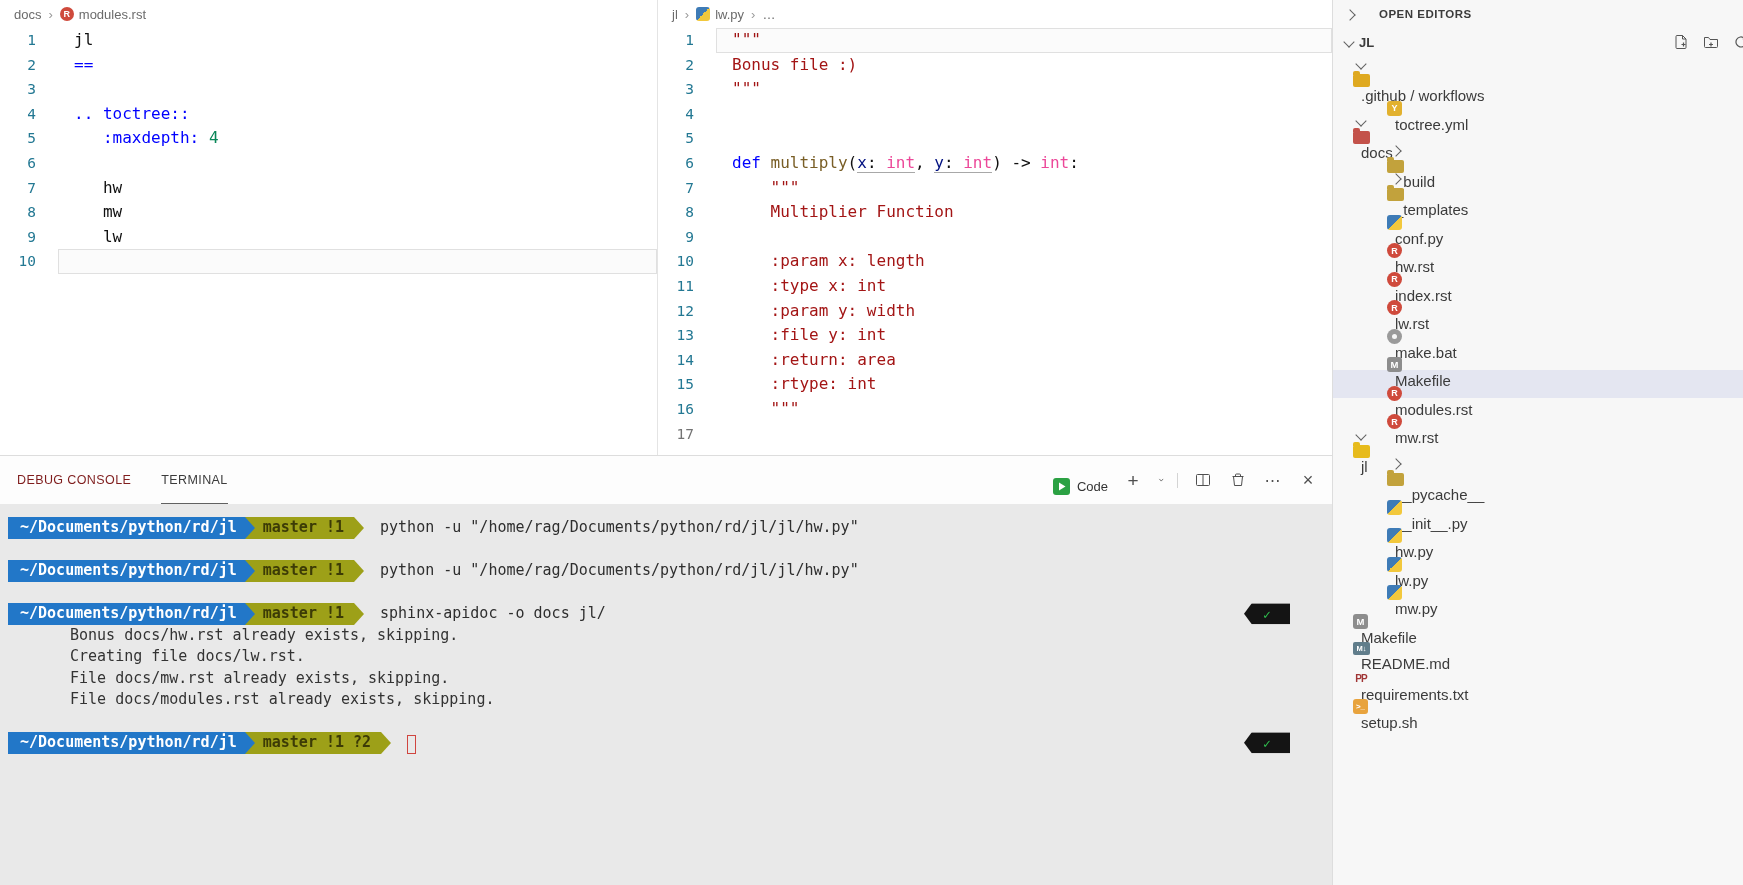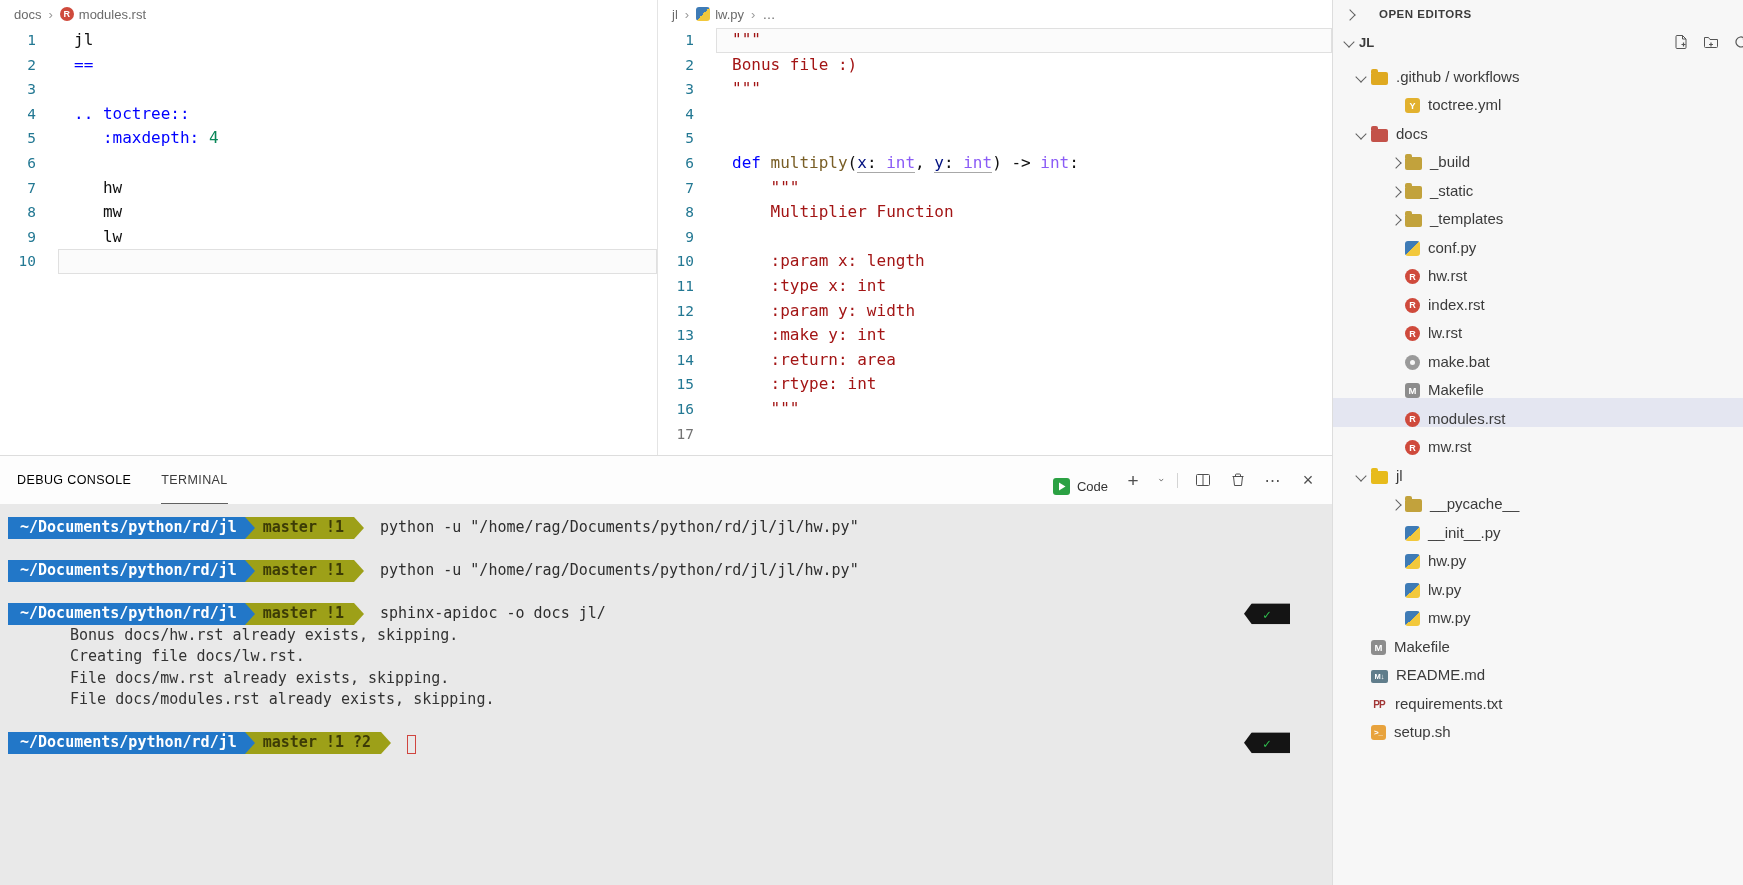--- a/index.html
+++ b/index.html
@@ -23,29 +23,29 @@
     font-size:14.5px; }
   .ln.dim { color:#737373; }
   .code-text { white-space:pre; padding-left:22px; color:#111; }
   .code-row.active::after { content:''; position:absolute; left:58px; right:0; top:0;
     bottom:0; border:1px solid #e0e0e0; background:rgba(0,0,0,0.015); pointer-events:none; }
   .tok.kw    { color:#0000ff; }
   .tok.str   { color:#a31515; }
   .tok.num   { color:#098658; }
   .tok.func  { color:#795e26; }
   .tok.param { color:#001080; }
-  .tok.type  { color:#8b5cf6; }
+  .tok.type  { color:#ec4899; }
   .tok.u     { border-bottom:1px solid #a8a8a8; }
 
   
   .panel { flex:1; display:flex; flex-direction:column; border-top:1px solid #ddd; }
   .panel-bar { height:48px; background:#fdfdfd; display:flex; align-items:center;
     padding:0 14px 0 17px; }
   .panel-tabs { display:flex; gap:30px; flex:1; height:100%; }
-  .panel-tab { font-size:12.5px; letter-spacing:.4px; color:#000000; display:flex;
+  .panel-tab { font-size:12.5px; letter-spacing:.4px; color:#7f1d1d; display:flex;
     align-items:center; height:100%; border-bottom:1.5px solid transparent; cursor:pointer; }
   .panel-tab.active { color:#3b3b3b; border-bottom-color:#616161; }
   .panel-actions { display:flex; align-items:center; gap:15px; color:#4f4f4f; }
   .code-launcher { display:flex; align-items:center; gap:7px; font-size:13px;
     color:#333; cursor:pointer;margin-top:12px; }
   .pa-ic { display:inline-flex; align-items:center; justify-content:center;
     width:20px; height:20px; cursor:pointer; font-size:17px; color:#4f4f4f; }
   .v-sep { width:1px; height:15px; background:#d4d4d4; }
 
   .terminal { flex:1; background:#e9e9e9; position:relative; padding-top:13px;
@@ -80,22 +80,22 @@
   .sb-row { display:flex; align-items:center; cursor:pointer; }
   .sb-open-editors { height:28px; padding-left:8px; font-size:11.5px; font-weight:bold;
     letter-spacing:.5px; color:#3b3b3b;gap:20px; }
   .sb-root { height:28px; padding-left:8px; font-size:13px; font-weight:bold;
     color:#3b3b3b; }
   .sb-root-actions { margin-left:auto; display:flex; gap:10px; padding-right:0;
     margin-right:-8px; }
   .sb-act { width:20px; height:20px; display:flex; align-items:center;
     justify-content:center; cursor:pointer; }
   .tree { flex:1; }
-  .tree-row { height:28.5px; display:flex; align-items:flex-end; cursor:pointer;
-    font-size:15px; color:#3b3b3b; }
+  .tree-row { height:28.5px; display:flex; align-items:flex-start; cursor:pointer;
+    font-size:15px; color:#3b3b3b;flex-direction:column; }
   .tree-row.selected { background:#e4e6f1; }
   .tree-row.lvl1 { padding-left:20px; }
   .tree-row.lvl2 { padding-left:54px; }
   .chev { flex:none; width:18px; height:16px; position:relative; }
   .chev.down::before { content:''; position:absolute; left:4px; top:4px; width:7px;
     height:7px; border-right:1.5px solid #616161; border-bottom:1.5px solid #616161;
     transform:rotate(45deg); }
   .chev.right::before { content:''; position:absolute; left:5px; top:5px; width:7px;
     height:7px; border-right:1.5px solid #616161; border-bottom:1.5px solid #616161;
     transform:rotate(-45deg); }
@@ -247,21 +247,21 @@
             <div class="code-row">
               <span class="ln">11</span>
               <span class="code-text"><span class="tok str">    :type x: int</span></span>
             </div>
             <div class="code-row">
               <span class="ln">12</span>
               <span class="code-text"><span class="tok str">    :param y: width</span></span>
             </div>
             <div class="code-row">
               <span class="ln">13</span>
-              <span class="code-text"><span class="tok str">    :make y: int</span></span>
+              <span class="code-text"><span class="tok str">    :file y: int</span></span>
             </div>
             <div class="code-row">
               <span class="ln">14</span>
               <span class="code-text"><span class="tok str">    :return: area</span></span>
             </div>
             <div class="code-row">
               <span class="ln">15</span>
               <span class="code-text"><span class="tok str">    :rtype: int</span></span>
             </div>
             <div class="code-row">
@@ -392,25 +392,20 @@
           <span class="tree-label">docs</span>
         </div>
         <div class="tree-row lvl2">
           <span class="chev right"></span>
           <span class="fi folder" style="--fc: #c2a23c;"></span>
           <span class="tree-label">_build</span>
         </div>
         <div class="tree-row lvl2">
           <span class="chev right"></span>
           <span class="fi folder" style="--fc: #c2a23c;"></span>
-          <span class="tree-label">_static</span>
-        </div>
-        <div class="tree-row lvl2">
-          <span class="chev right"></span>
-          <span class="fi folder" style="--fc: #c2a23c;"></span>
           <span class="tree-label">_templates</span>
         </div>
         <div class="tree-row lvl2">
           <span class="chev"></span>
           <span class="fi py"></span>
           <span class="tree-label">conf.py</span>
         </div>
         <div class="tree-row lvl2">
           <span class="chev"></span>
           <span class="fi rst">R</span>

